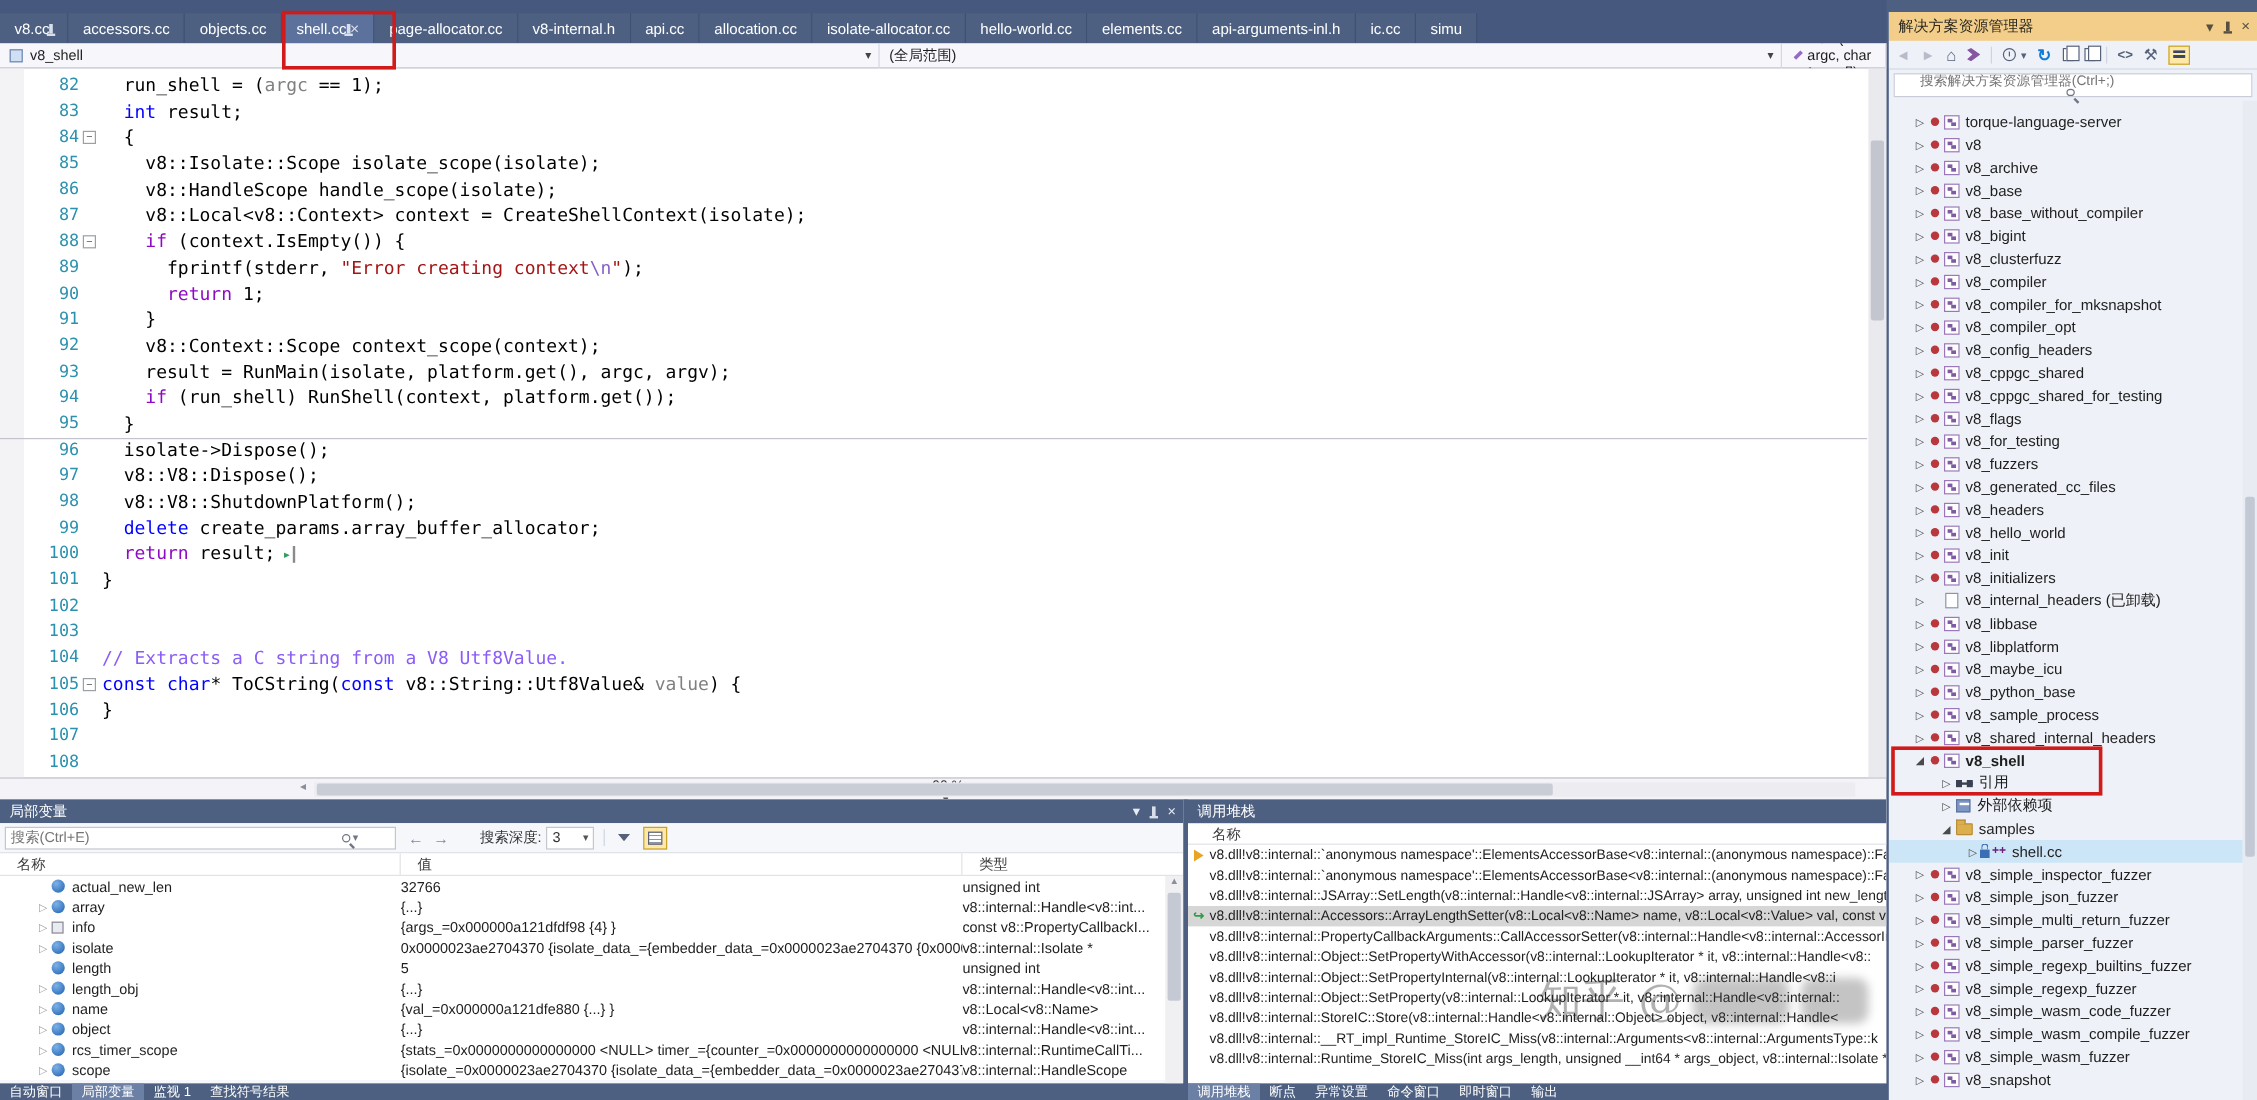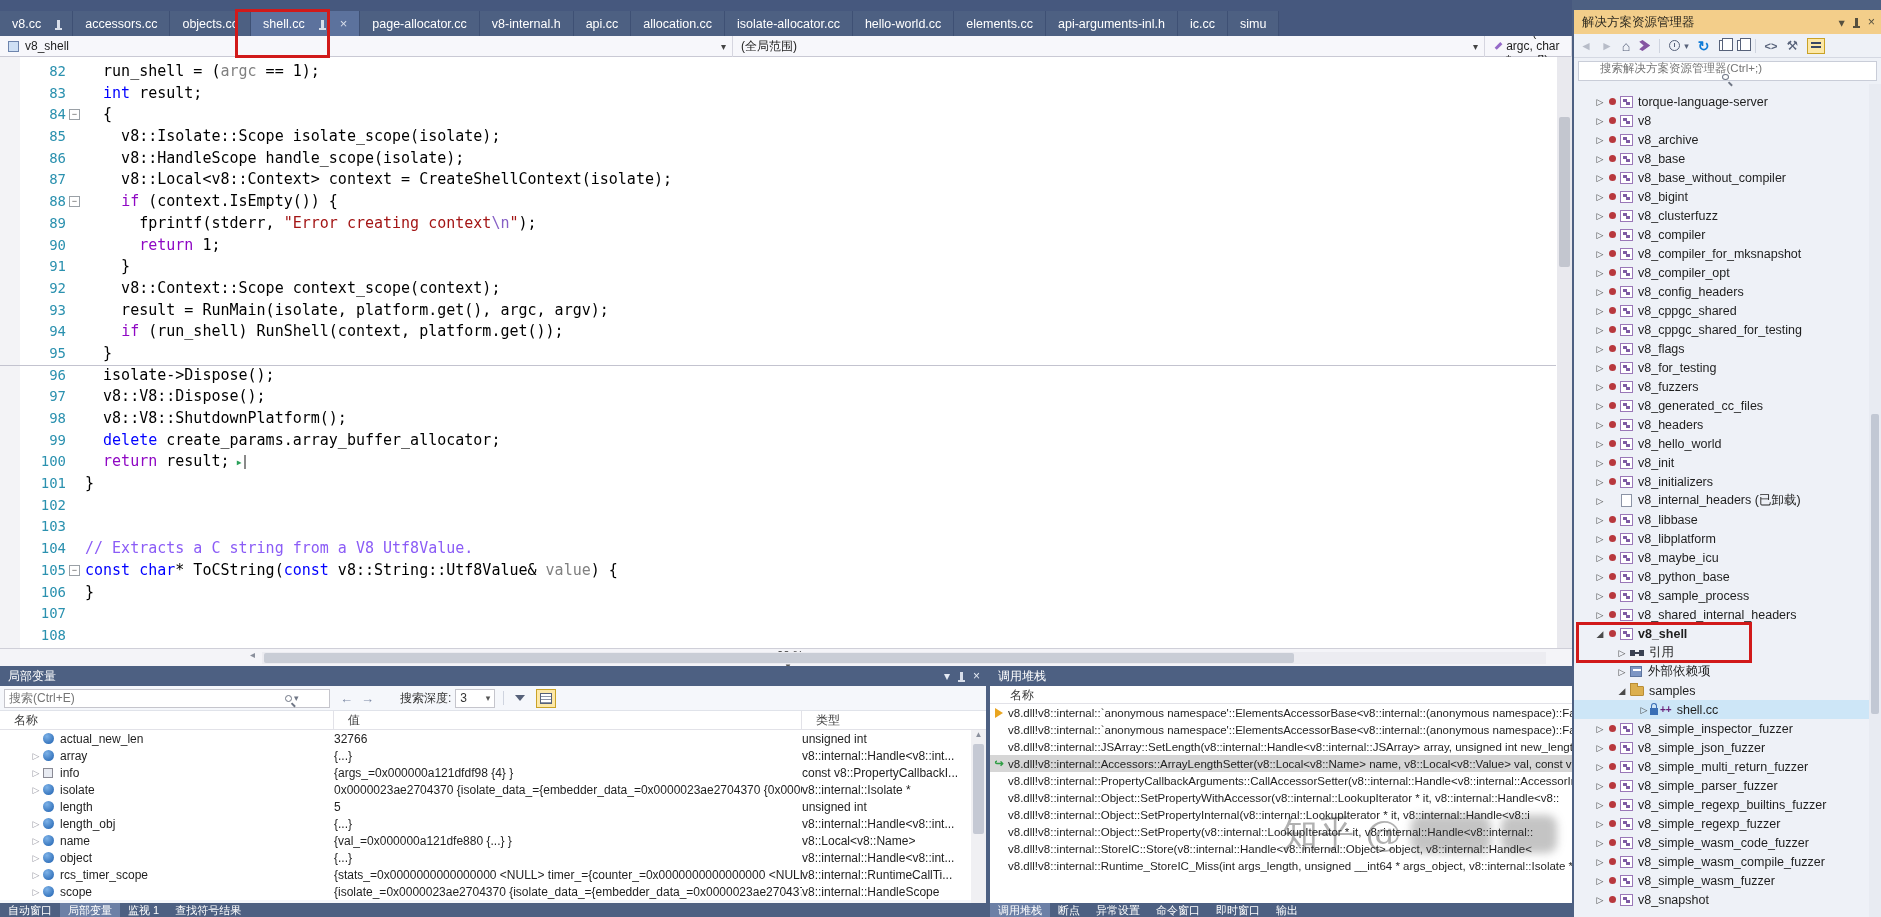--- a/index.html
+++ b/index.html
@@ -3,21 +3,21 @@
 <meta charset="utf-8">
 <style>
   html,body{margin:0;padding:0;background:#2b3a55;}
   *{box-sizing:border-box;}
   .app{position:relative;width:1881px;height:917px;background:#4d6082;overflow:hidden;
        font-family:"Liberation Sans",sans-serif;color:#1e1e1e;}
 
   
   .tabstrip{position:absolute;left:0;top:0;width:1572px;height:36px;background:#46587e;}
   .tabs{position:absolute;left:0;bottom:0;height:25px;display:flex;}
-  .tab{height:25px;padding:0 12px;display:flex;align-items:center;gap:16px;background:#4d6082;
+  .tab{height:25px;padding:0 12px;display:flex;align-items:center;gap:0;background:#4d6082;
        color:#ffffff;font-size:12.5px;border-right:1px solid #3e5074;white-space:nowrap;cursor:default;}
   .tab.active{background:#5c729d;}
   .tab-x{font-size:13px;color:#d8deea;line-height:10px;}
   .pin-w{width:3px;height:8px;background:#d8deea;position:relative;display:inline-block;}
   .pin-w::after{content:"";position:absolute;left:-2px;top:8px;width:7px;height:2px;background:#d8deea;}
 
   .redbox{position:absolute;border:3px solid #d11a1a;z-index:60;pointer-events:none;background:transparent;}
   #redbox-tab{left:284px;top:9px;width:130px;height:49px;}
   #redbox-shell{left:1576px;top:622px;width:176px;height:41px;}
 
@@ -524,20 +524,24 @@
         <div class="frow">
           <span class="ficon"></span>
           <span>v8.dll!v8::internal::Object::SetProperty(v8::internal::LookupIterator * it, v8::internal::Handle&lt;v8::internal::</span>
         </div>
         <div class="frow">
           <span class="ficon"></span>
           <span>v8.dll!v8::internal::StoreIC::Store(v8::internal::Handle&lt;v8::internal::Object&gt; object, v8::internal::Handle&lt;</span>
         </div>
         <div class="frow">
           <span class="ficon"></span>
+          <span>v8.dll!v8::internal::__RT_impl_Runtime_StoreIC_Miss(v8::internal::Arguments&lt;v8::internal::ArgumentsType::k</span>
+        </div>
+        <div class="frow">
+          <span class="ficon"></span>
           <span>v8.dll!v8::internal::Runtime_StoreIC_Miss(int args_length, unsigned __int64 * args_object, v8::internal::Isolate * iso</span>
         </div>
       </div>
   </div>
 
   <div class="btabs">
     <div style="display:flex;" id="btabs-left">
         <span class="btab">自动窗口</span>
         <span class="btab active">局部变量</span>
         <span class="btab">监视 1</span>

